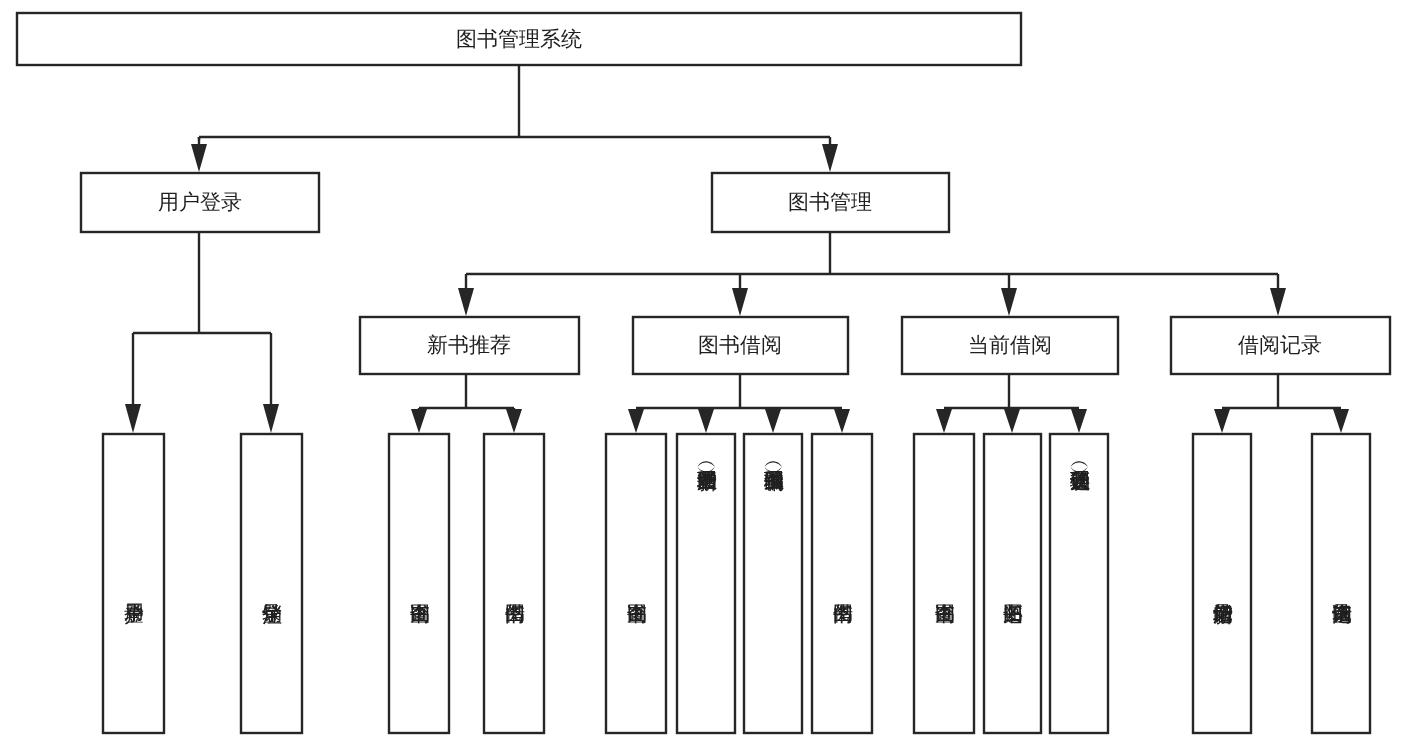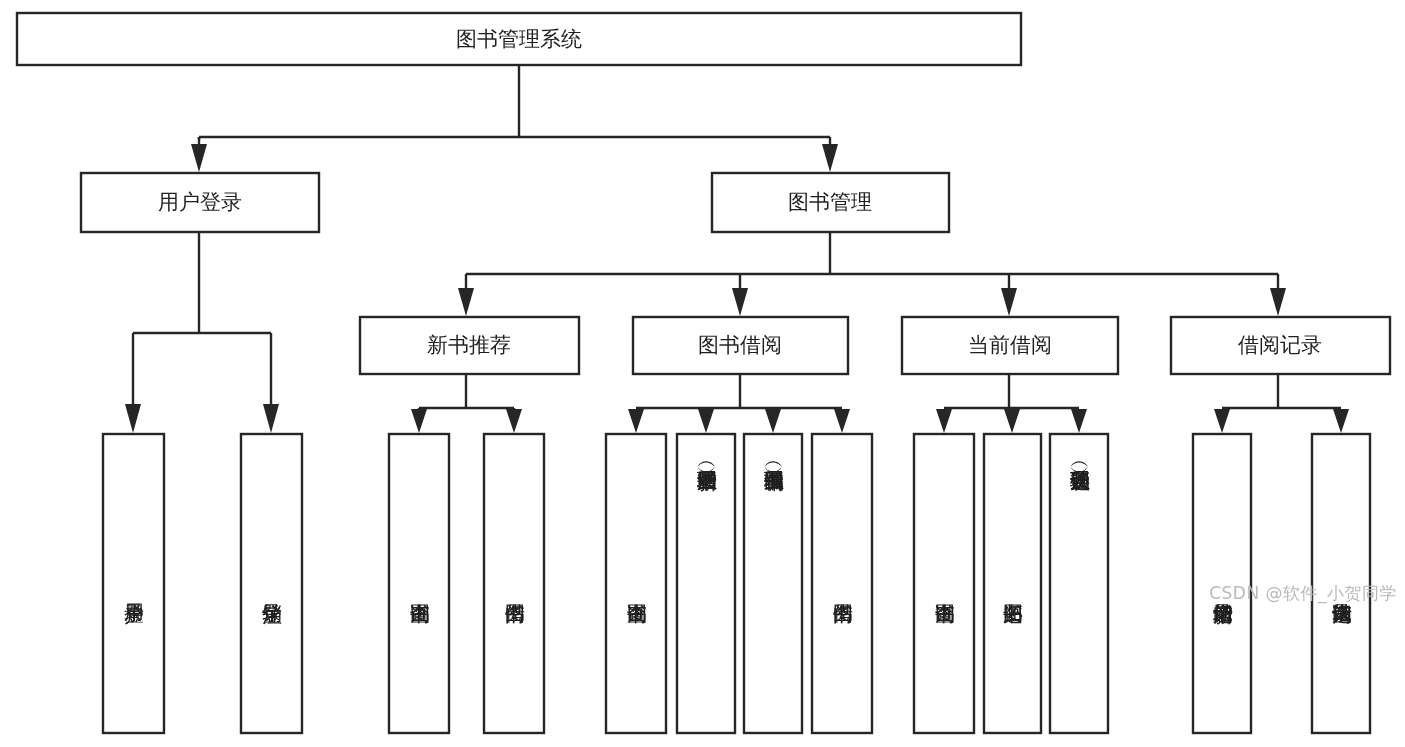--- a/index.html
+++ b/index.html
@@ -216,15 +216,14 @@
       <rect class="node-rect" x="1193" y="434" width="58" height="299"></rect>
       <text class="node-label vertical" x="1222" y="588" writing-mode="tb" glyph-orientation-vertical="0">新增借阅记录</text>
     </g>
     <g>
       <rect class="node-rect" x="1312" y="434" width="58" height="299"></rect>
       <text class="node-label vertical" x="1341" y="588" writing-mode="tb" glyph-orientation-vertical="0">查询借阅记录</text>
     </g>
 
   </svg>
 
-  <div class="watermark">CSDN @软件_小贺同学</div>
 
 </div>
 
 </body></html>

